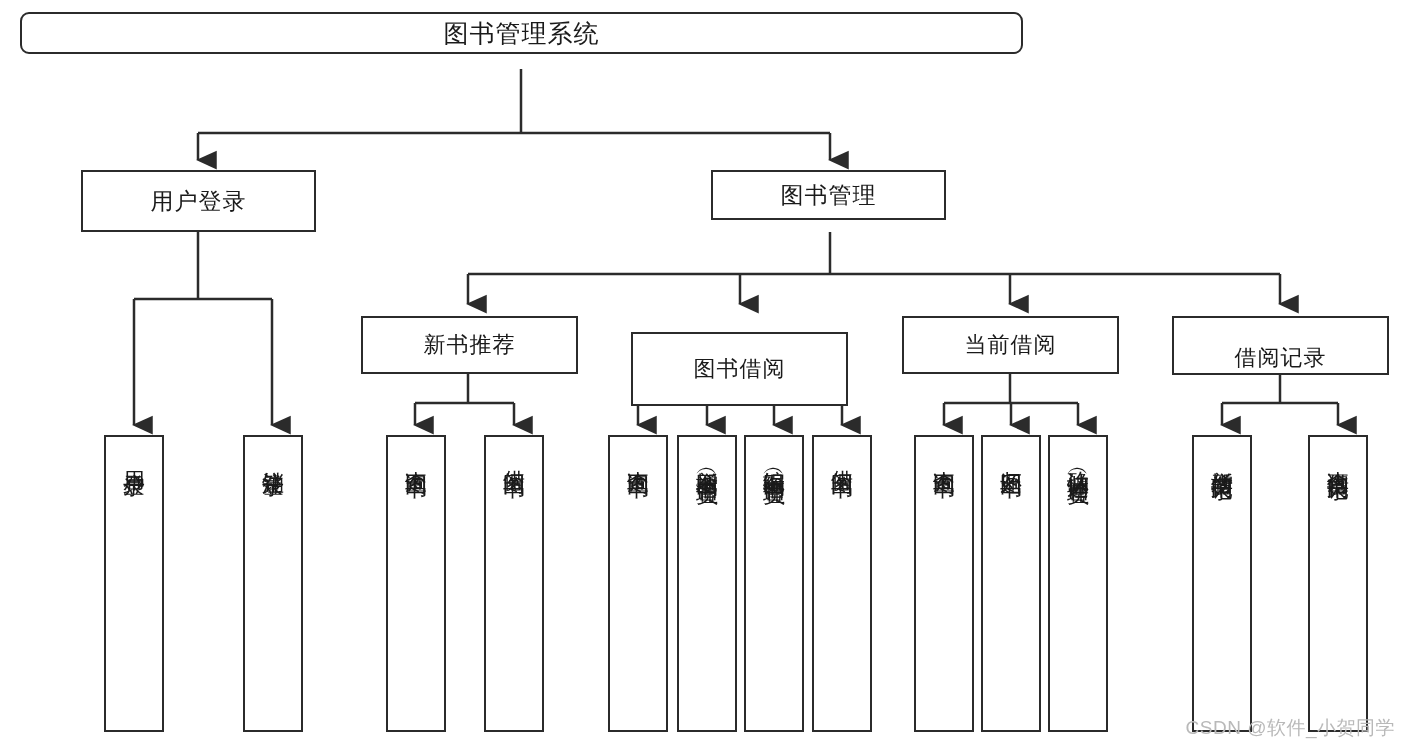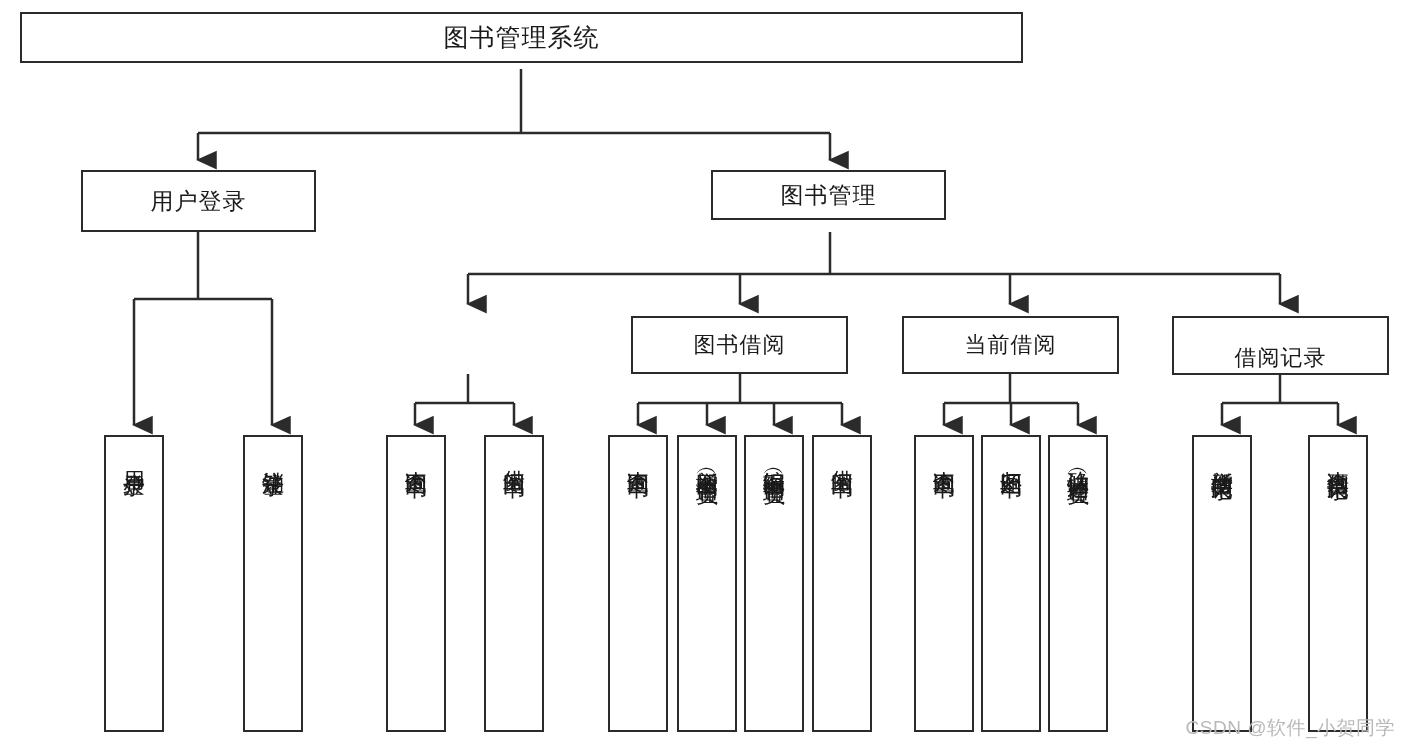--- a/index.html
+++ b/index.html
@@ -130,32 +130,35 @@
     <path class="wire" d="M 944 403 L 944 425" marker-end="url(#arrow)"></path>
     <path class="wire" d="M 1011 403 L 1011 425" marker-end="url(#arrow)"></path>
     <path class="wire" d="M 1078 403 L 1078 425" marker-end="url(#arrow)"></path>
 
     <path class="wire" d="M 1280 375 L 1280 403"></path>
     <path class="wire" d="M 1222 403 L 1338 403"></path>
     <path class="wire" d="M 1222 403 L 1222 425" marker-end="url(#arrow)"></path>
     <path class="wire" d="M 1338 403 L 1338 425" marker-end="url(#arrow)"></path>
   </svg>
 
-  <div class="node root" style="left:20px; top:12px; width:1003px; height:51px;">
+  <div class="node root" style="left:20px; top:12px; width:1003px; height:42px;border-radius:9px;">
     <span>图书管理系统</span>
   </div>
 
   <div class="node lvl2" style="left:81px; top:170px; width:235px; height:62px;">
     <span>用户登录</span>
   </div>
   <div class="node lvl2" style="left:711px; top:170px; width:235px; height:50px;">
     <span>图书管理</span>
   </div>
 
-  <div class="node lvl3" style="left:631px; top:316px; width:217px; height:58px;font-family:Liberation Serif, serif;">
+  <div class="node lvl3" style="left:361px; top:316px; width:217px; height:58px;">
+    <span>新书推荐</span>
+  </div>
+  <div class="node lvl3" style="left:631px; top:332px; width:217px; height:74px;font-family:Liberation Serif, serif;">
     <span>图书借阅</span>
   </div>
   <div class="node lvl3" style="left:902px; top:316px; width:217px; height:58px;text-align:center;">
     <span>当前借阅</span>
   </div>
   <div class="node lvl3" style="left:1172px; top:316px; width:217px; height:59px;align-items:flex-end;">
     <span>借阅记录</span>
   </div>
 
   <div class="node leaf" style="left:104px; top:435px; width:60px; height:297px;">

